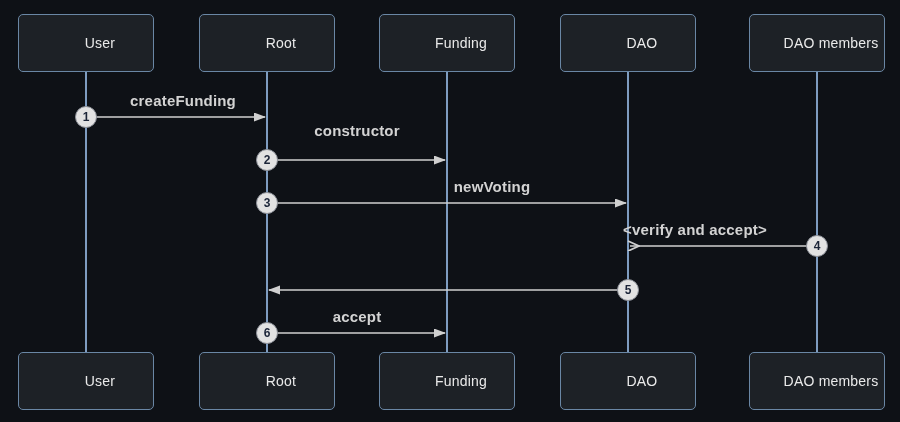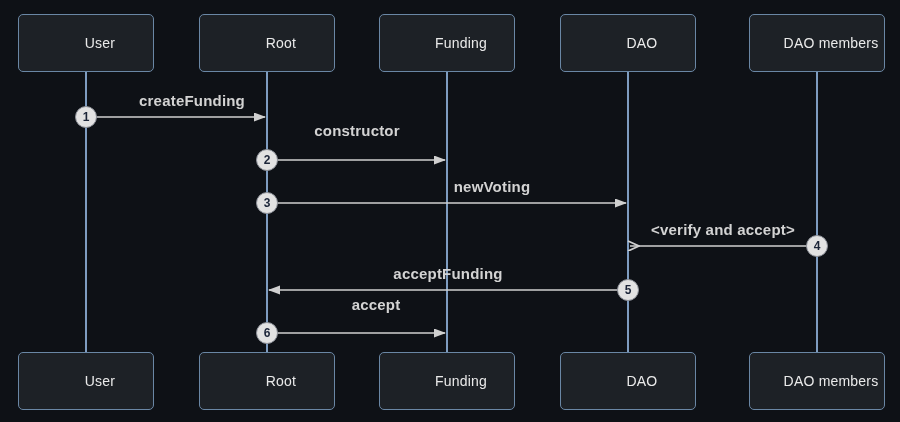--- a/index.html
+++ b/index.html
@@ -120,26 +120,25 @@
   <div class="actor-box" style="left:379px; top:352px;">
     <span class="actor-label">Funding</span>
   </div>
   <div class="actor-box" style="left:560px; top:352px;">
     <span class="actor-label">DAO</span>
   </div>
   <div class="actor-box" style="left:749px; top:352px;">
     <span class="actor-label">DAO members</span>
   </div>
 
-  <div class="msg-label" style="left:192px; top:92px;text-align:right;">createFunding</div>
+  <div class="msg-label" style="left:183px; top:92px;text-align:right;">createFunding</div>
   <div class="msg-label" style="left:357px; top:122px;">constructor</div>
   <div class="msg-label" style="left:448px; top:178px;margin-left:44px;">newVoting</div>
-  <div class="msg-label" style="left:723px; top:221px;">&lt;verify and accept&gt;</div>
-  <div class="msg-label" style="left:448px; top:265px;">acceptFunding</div>
-  <div class="msg-label" style="left:357px; top:296px;margin-left:19px;">accept</div>
+  <div class="msg-label" style="left:695px; top:221px;">&lt;verify and accept&gt;</div>
+  <div class="msg-label" style="left:357px; top:308px;">accept</div>
 
   <div class="badge" style="left:75px;  top:106px;">1</div>
   <div class="badge" style="left:256px; top:149px;">2</div>
   <div class="badge" style="left:256px; top:192px;">3</div>
   <div class="badge" style="left:806px; top:235px;">4</div>
   <div class="badge" style="left:617px; top:279px;">5</div>
   <div class="badge" style="left:256px; top:322px;">6</div>
 
 </div>
 

